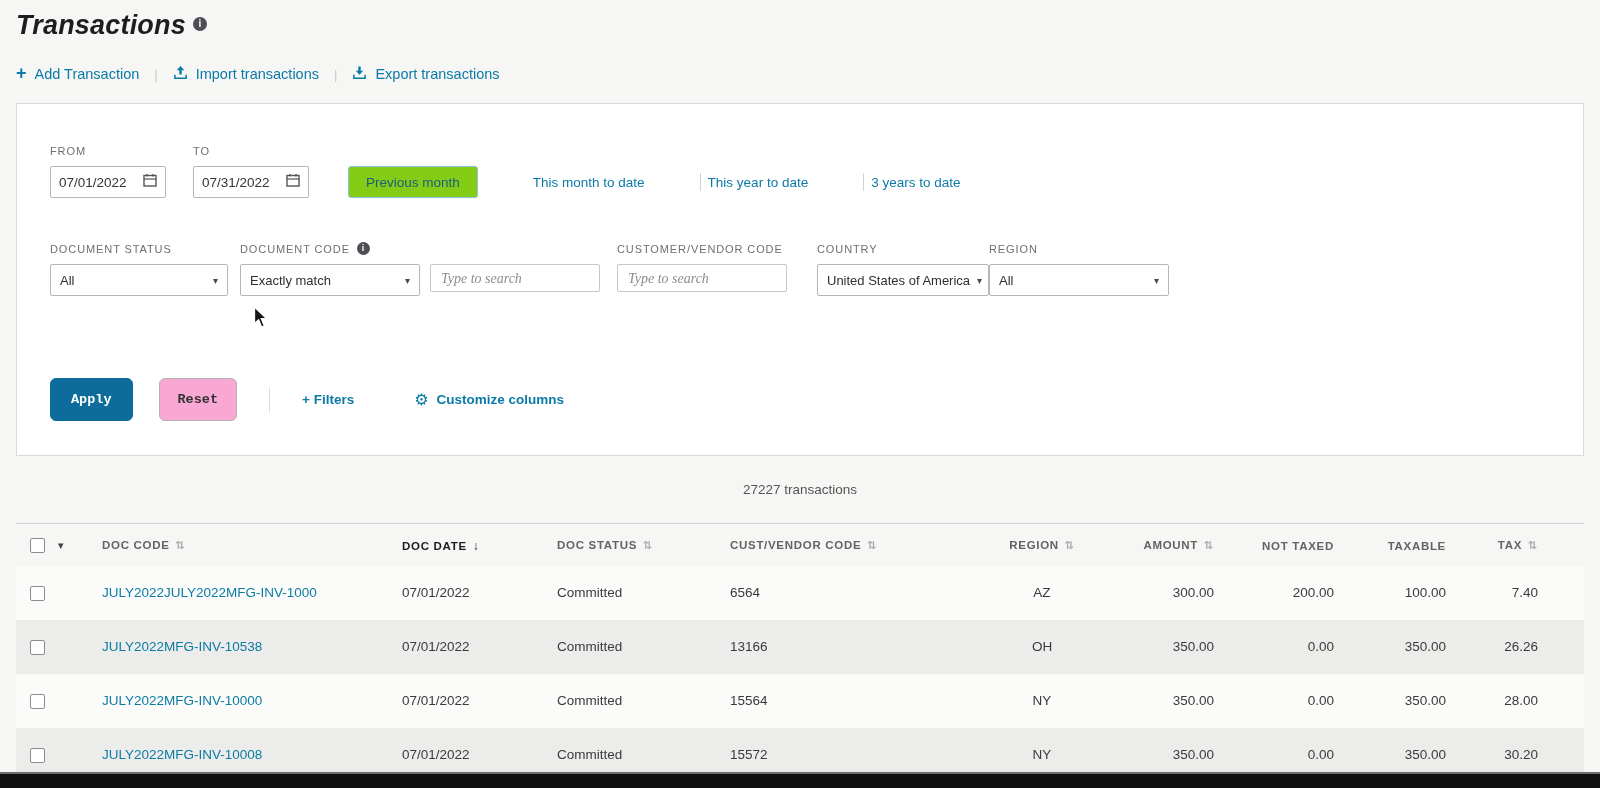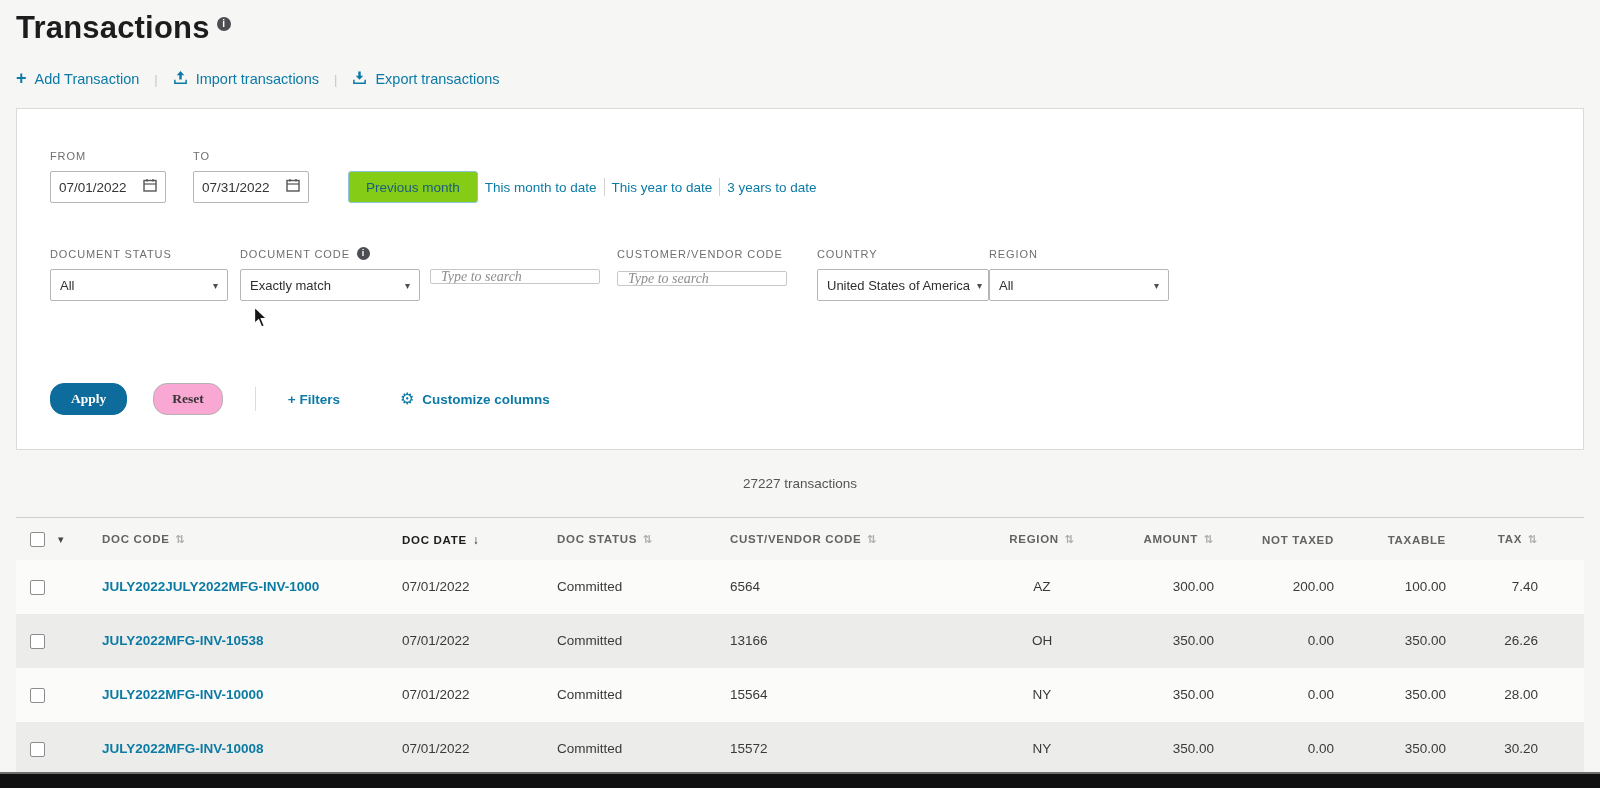--- a/index.html
+++ b/index.html
@@ -7,21 +7,21 @@
   body {
     font-family: "Liberation Sans", "DejaVu Sans", sans-serif;
     background: #f6f6f5;
     color: #333;
     position: relative;
   }
   .page { padding: 0 16px; }
 
   
   .title-row { display: flex; align-items: flex-start; gap: 7px; padding-top: 10px; }
-  h1 { font-size: 31px; font-weight: 700; color: #1d1d1d; letter-spacing: .2px; }
+  h1 { font-size: 27px; font-weight: 700; color: #1d1d1d; letter-spacing: .2px; font-style: italic; }
   .info-icon {
     width: 14px; height: 14px; background: #4d4d54; color: #fff; border-radius: 50%;
     font-size: 10px; font-weight: 700; display: inline-flex; align-items: center;
     justify-content: center; margin-top: 7px; line-height: 1;
   }
   .info-icon.small { width: 13px; height: 13px; margin-top: 0; font-size: 9px; }
 
   
   .toolbar { display: flex; align-items: center; margin-top: 24px; font-size: 14.5px; }
   .tool-link { color: #0b7aa6; display: inline-flex; align-items: center; gap: 8px; cursor: pointer; }
@@ -49,52 +49,52 @@
     font-family: "Liberation Sans", sans-serif; background: transparent;
   }
   .quick-ranges { display: flex; align-items: center; height: 32px; margin-left: 12px; }
   .chip {
     background: #84cc16; border: 1px solid #8fc2dd; color: #1d5c7e; height: 32px;
     padding: 0 17px; border-radius: 3px; font-size: 13.5px; display: inline-flex;
     align-items: center; cursor: pointer; white-space: nowrap;
   }
   .range-link {
     color: #0b7aa6; font-size: 13.5px; padding: 0 7px; cursor: pointer;
-    display: inline-flex; align-items: center; height: 18px; white-space: nowrap;
+    display: inline-flex; align-items: center; height: 18px; white-space: nowrap; margin-left: 48px;
   }
   .range-link + .range-link { border-left: 1px solid #d2d2d2; }
 
   .row2 { display: flex; margin-top: 44px; align-items: flex-start; }
   .select {
     height: 32px; border: 1px solid #b6b6b6; border-radius: 2px; background: #fff;
     display: flex; align-items: center; justify-content: space-between; padding: 0 9px;
     font-size: 13px; color: #2f2f2f; cursor: pointer; white-space: nowrap; overflow: hidden;
   }
   .caret { color: #4d4d4d; font-size: 10px; margin-left: 7px; }
   .text-input {
-    height: 15px; border: 1px solid #c7c7c7; border-radius: 2px; padding: 0 10px;
+    height: 28px; border: 1px solid #c7c7c7; border-radius: 2px; padding: 0 10px;
     font-size: 13.5px; color: #6d28d9; width: 100%; outline: none;
     font-family: "Liberation Sans", sans-serif; background: #fff;
   }
   .text-input::placeholder {
     font-family: "Liberation Serif", serif; font-style: italic; color: #8d8d8d; font-size: 14px;
   }
   .g-docstatus { width: 178px; margin-right: 12px; }
   .g-doccode { margin-right: 17px; }
   .doccode-controls { display: flex; }
   .doccode-select { width: 180px; margin-right: 10px; }
   .doccode-input { width: 170px; }
   .g-custvendor { width: 170px; margin-right: 30px; }
   .g-country { width: 172px; }
   .g-region { width: 180px; }
 
   .actions { display: flex; align-items: center; margin-top: 82px; }
   .btn {
-    height: 32px; border-radius: 14px; font-size: 13.5px; cursor: pointer;
-    font-family: Liberation Serif, serif; display: inline-flex; align-items: center;
+    height: 43px; border-radius: 6px; font-size: 13.5px; cursor: pointer;
+    font-family: Liberation Mono, monospace; display: inline-flex; align-items: center;
   }
   .btn-apply { background: #0d6c9b; color: #fff; border: 1px solid #0d6c9b; padding: 0 20px; font-weight: 700; }
   .btn-reset { background: #f9a8d4; color: #333; border: 1px solid #b3b3b3; padding: 0 18px; margin-left: 26px; font-weight: 700; }
   .action-sep { width: 1px; height: 24px; background: #dcdcdc; margin: 0 32px; }
   .filters-link { color: #0b7aa6; font-size: 13.5px; cursor: pointer; font-weight: 700; }
   .customize-link {
     display: inline-flex; align-items: center; gap: 8px; color: #0b7aa6;
     font-size: 13.5px; margin-left: 60px; cursor: pointer; font-weight: 700;
   }
   .gear-glyph { font-size: 16px; line-height: 1; }
@@ -117,21 +117,21 @@
   .col-center { text-align: center !important; }
   th:last-child, td:last-child { padding-right: 46px; }
   .col-check { padding-left: 14px !important; }
   .checkbox {
     width: 15px; height: 15px; border: 1px solid #8c8c8c; border-radius: 2px;
     background: #fff; display: inline-block; vertical-align: middle; cursor: pointer;
   }
   .head-chevron { color: #444; font-size: 11px; margin-left: 9px; vertical-align: middle; cursor: pointer; }
   .sort-icon { color: #adadad; font-size: 11px; margin-left: 6px; }
   .sort-icon.sorted { color: #222; font-size: 12px; font-weight: 700; }
-  .doc-link { color: #0c7ba3; cursor: pointer; font-weight: bold; }
+  .doc-link { color: #0c7ba3; cursor: pointer; }
 
   
   .cursor { position: absolute; left: 253px; top: 306px; }
   .video-bar {
     position: absolute; left: 0; right: 0; bottom: 0; height: 16px;
     background: #101010; border-top: 2px solid #6e6e6e;
   }
 </style>
 </head>
 <body>

